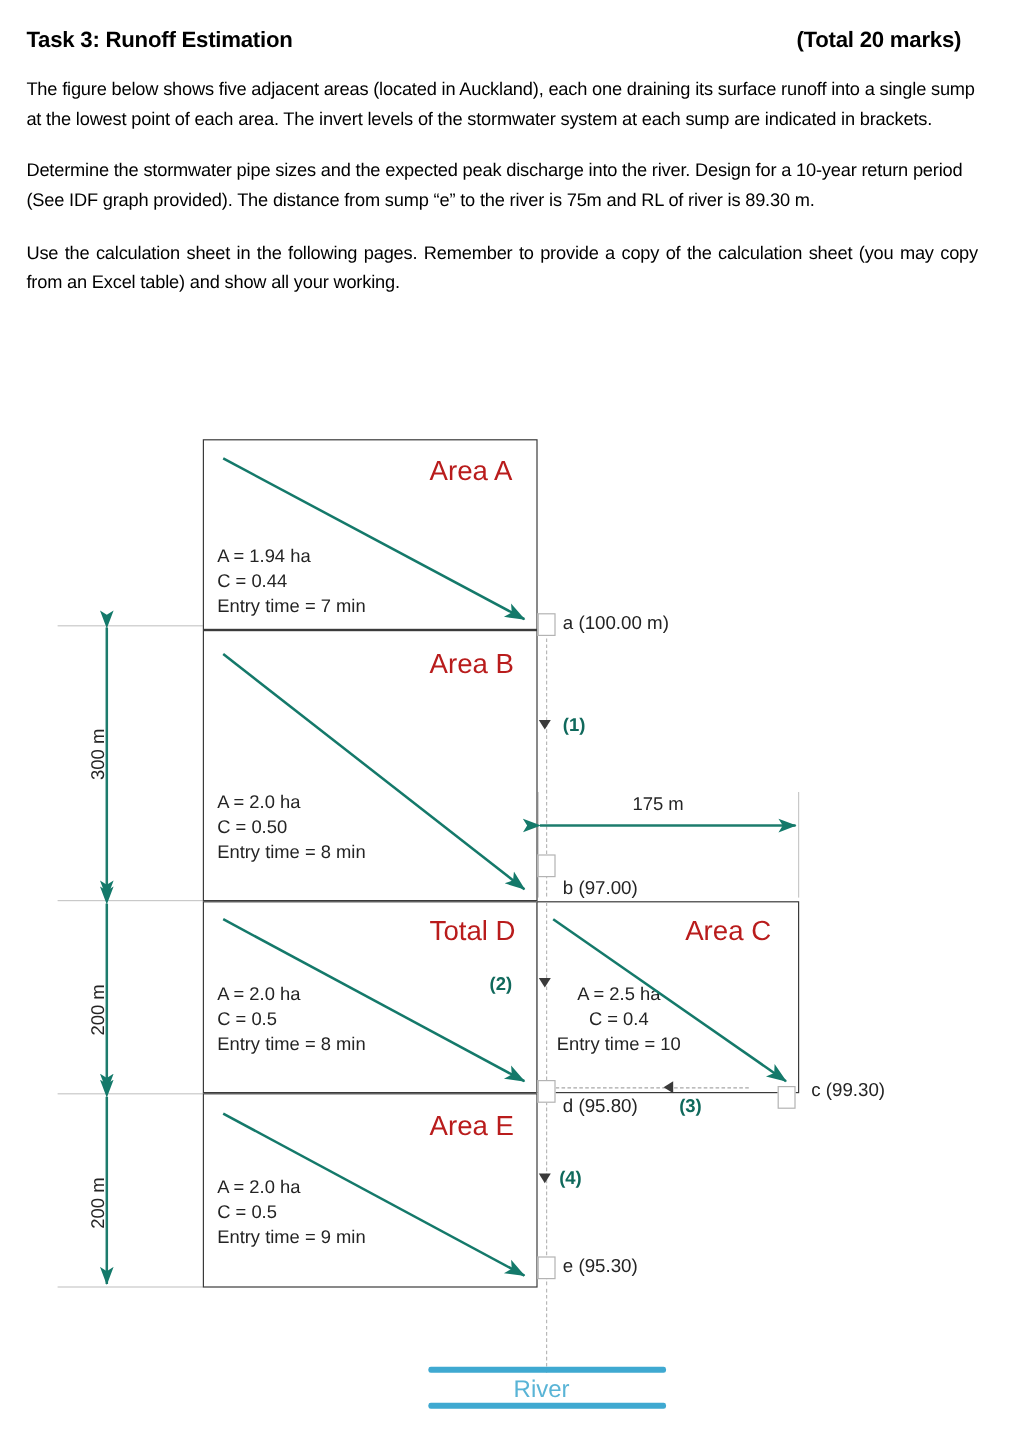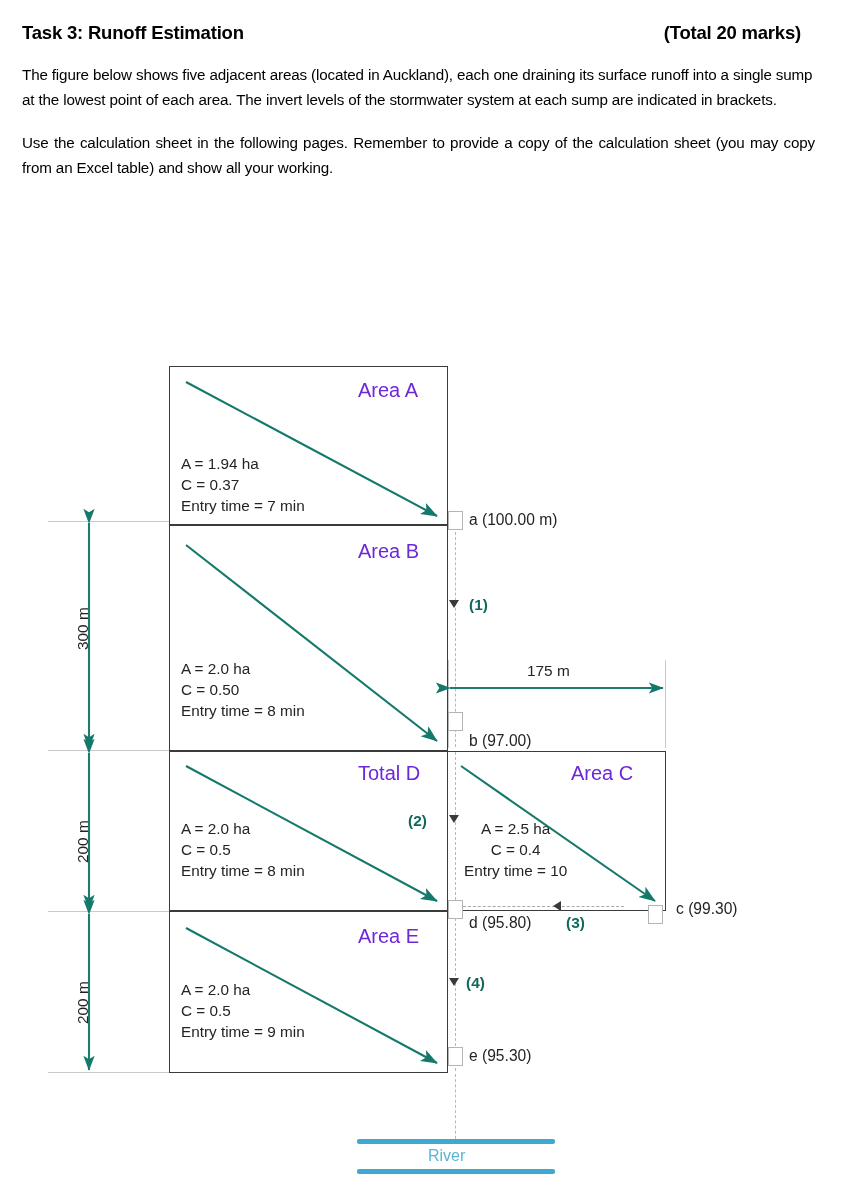--- a/index.html
+++ b/index.html
@@ -29,21 +29,21 @@
   }
   .para.just{text-align:justify;}
 
   
   .diagram{position:absolute;left:0;top:0;width:857px;height:1200px;}
   .box{
     position:absolute;border:1.9px solid #3b3b3b;background:#fff;
     box-sizing:border-box;
   }
   .area-label{
-    position:absolute;font-size:20px;color:#6d28d9;white-space:nowrap;
+    position:absolute;font-size:23px;color:#b91c1c;white-space:nowrap;
   }
   .area-stats{
     position:absolute;font-size:15.3px;color:#242424;line-height:1.37;
     white-space:nowrap;
   }
   .sump{
     position:absolute;width:15px;height:19px;border:1.4px solid #b3b3b3;
     background:#fff;box-sizing:border-box;
   }
   .sump-lbl{
@@ -74,36 +74,37 @@
   .ext-v{position:absolute;width:0;border-left:1.4px solid #c9c9c9;}
   .dim-lbl{
     position:absolute;font-size:15.4px;color:#242424;white-space:nowrap;
   }
   .dim-lbl.vert{
     transform:rotate(-90deg);transform-origin:left top;
   }
   
   .river-line{position:absolute;height:4.5px;background:#3fa9d1;border-radius:2px;}
   .river-lbl{
-    position:absolute;font-size:16px;color:#59b4d6;white-space:nowrap;
+    position:absolute;font-size:20px;color:#59b4d6;white-space:nowrap;
   }
   svg.overlay{position:absolute;left:0;top:0;width:857px;height:1200px;
               pointer-events:none;}
 </style>
 </head>
 <body>
 
 <div class="page">
 
   <div class="txt-wrap">
     <div class="title-row">
       <span class="t-left">Task 3: Runoff Estimation</span>
       <span class="t-right">(Total 20 marks)</span>
     </div>
     <div class="para">The figure below shows five adjacent areas (located in Auckland), each one draining its surface runoff into a single sump at the lowest point of each area. The invert levels of the stormwater system at each sump are indicated in brackets.</div>
+    <div class="para">Determine the stormwater pipe sizes and the expected peak discharge into the river. Design for a 10-year return period (See IDF graph provided). The distance from sump “e” to the river is 75m and RL of river is 89.30 m.</div>
     <div class="para just">Use the calculation sheet in the following pages. Remember to provide a copy of the calculation sheet (you may copy from an Excel table) and show all your working.</div>
   </div>
 
   <div class="diagram">
 
     <div class="ext-h" style="left:48px;  top:521px; width:122px;"></div>
     <div class="ext-h" style="left:48px;  top:750px; width:122px;"></div>
     <div class="ext-h" style="left:48px;  top:911px; width:122px;"></div>
     <div class="ext-h" style="left:48px;  top:1072px;width:122px;"></div>
 
@@ -117,21 +118,21 @@
     <div class="box" style="left:447px; top:751px; width:219px; height:160px;"></div>
 
     <div class="area-label" style="left:358px; top:379px;">Area A</div>
     <div class="area-label" style="left:358px; top:540px;">Area B</div>
     <div class="area-label" style="left:358px; top:762px;">Total D</div>
     <div class="area-label" style="left:571px; top:762px;text-align:right;">Area C</div>
     <div class="area-label" style="left:358px; top:925px;">Area E</div>
 
     <div class="area-stats" style="left:181px; top:454px;">
       <div>A = 1.94 ha</div>
-      <div>C = 0.37</div>
+      <div>C = 0.44</div>
       <div>Entry time = 7 min</div>
     </div>
     <div class="area-stats" style="left:181px; top:659px;">
       <div>A = 2.0 ha</div>
       <div>C = 0.50</div>
       <div>Entry time = 8 min</div>
     </div>
     <div class="area-stats" style="left:181px; top:819px;">
       <div>A = 2.0 ha</div>
       <div>C = 0.5</div>

